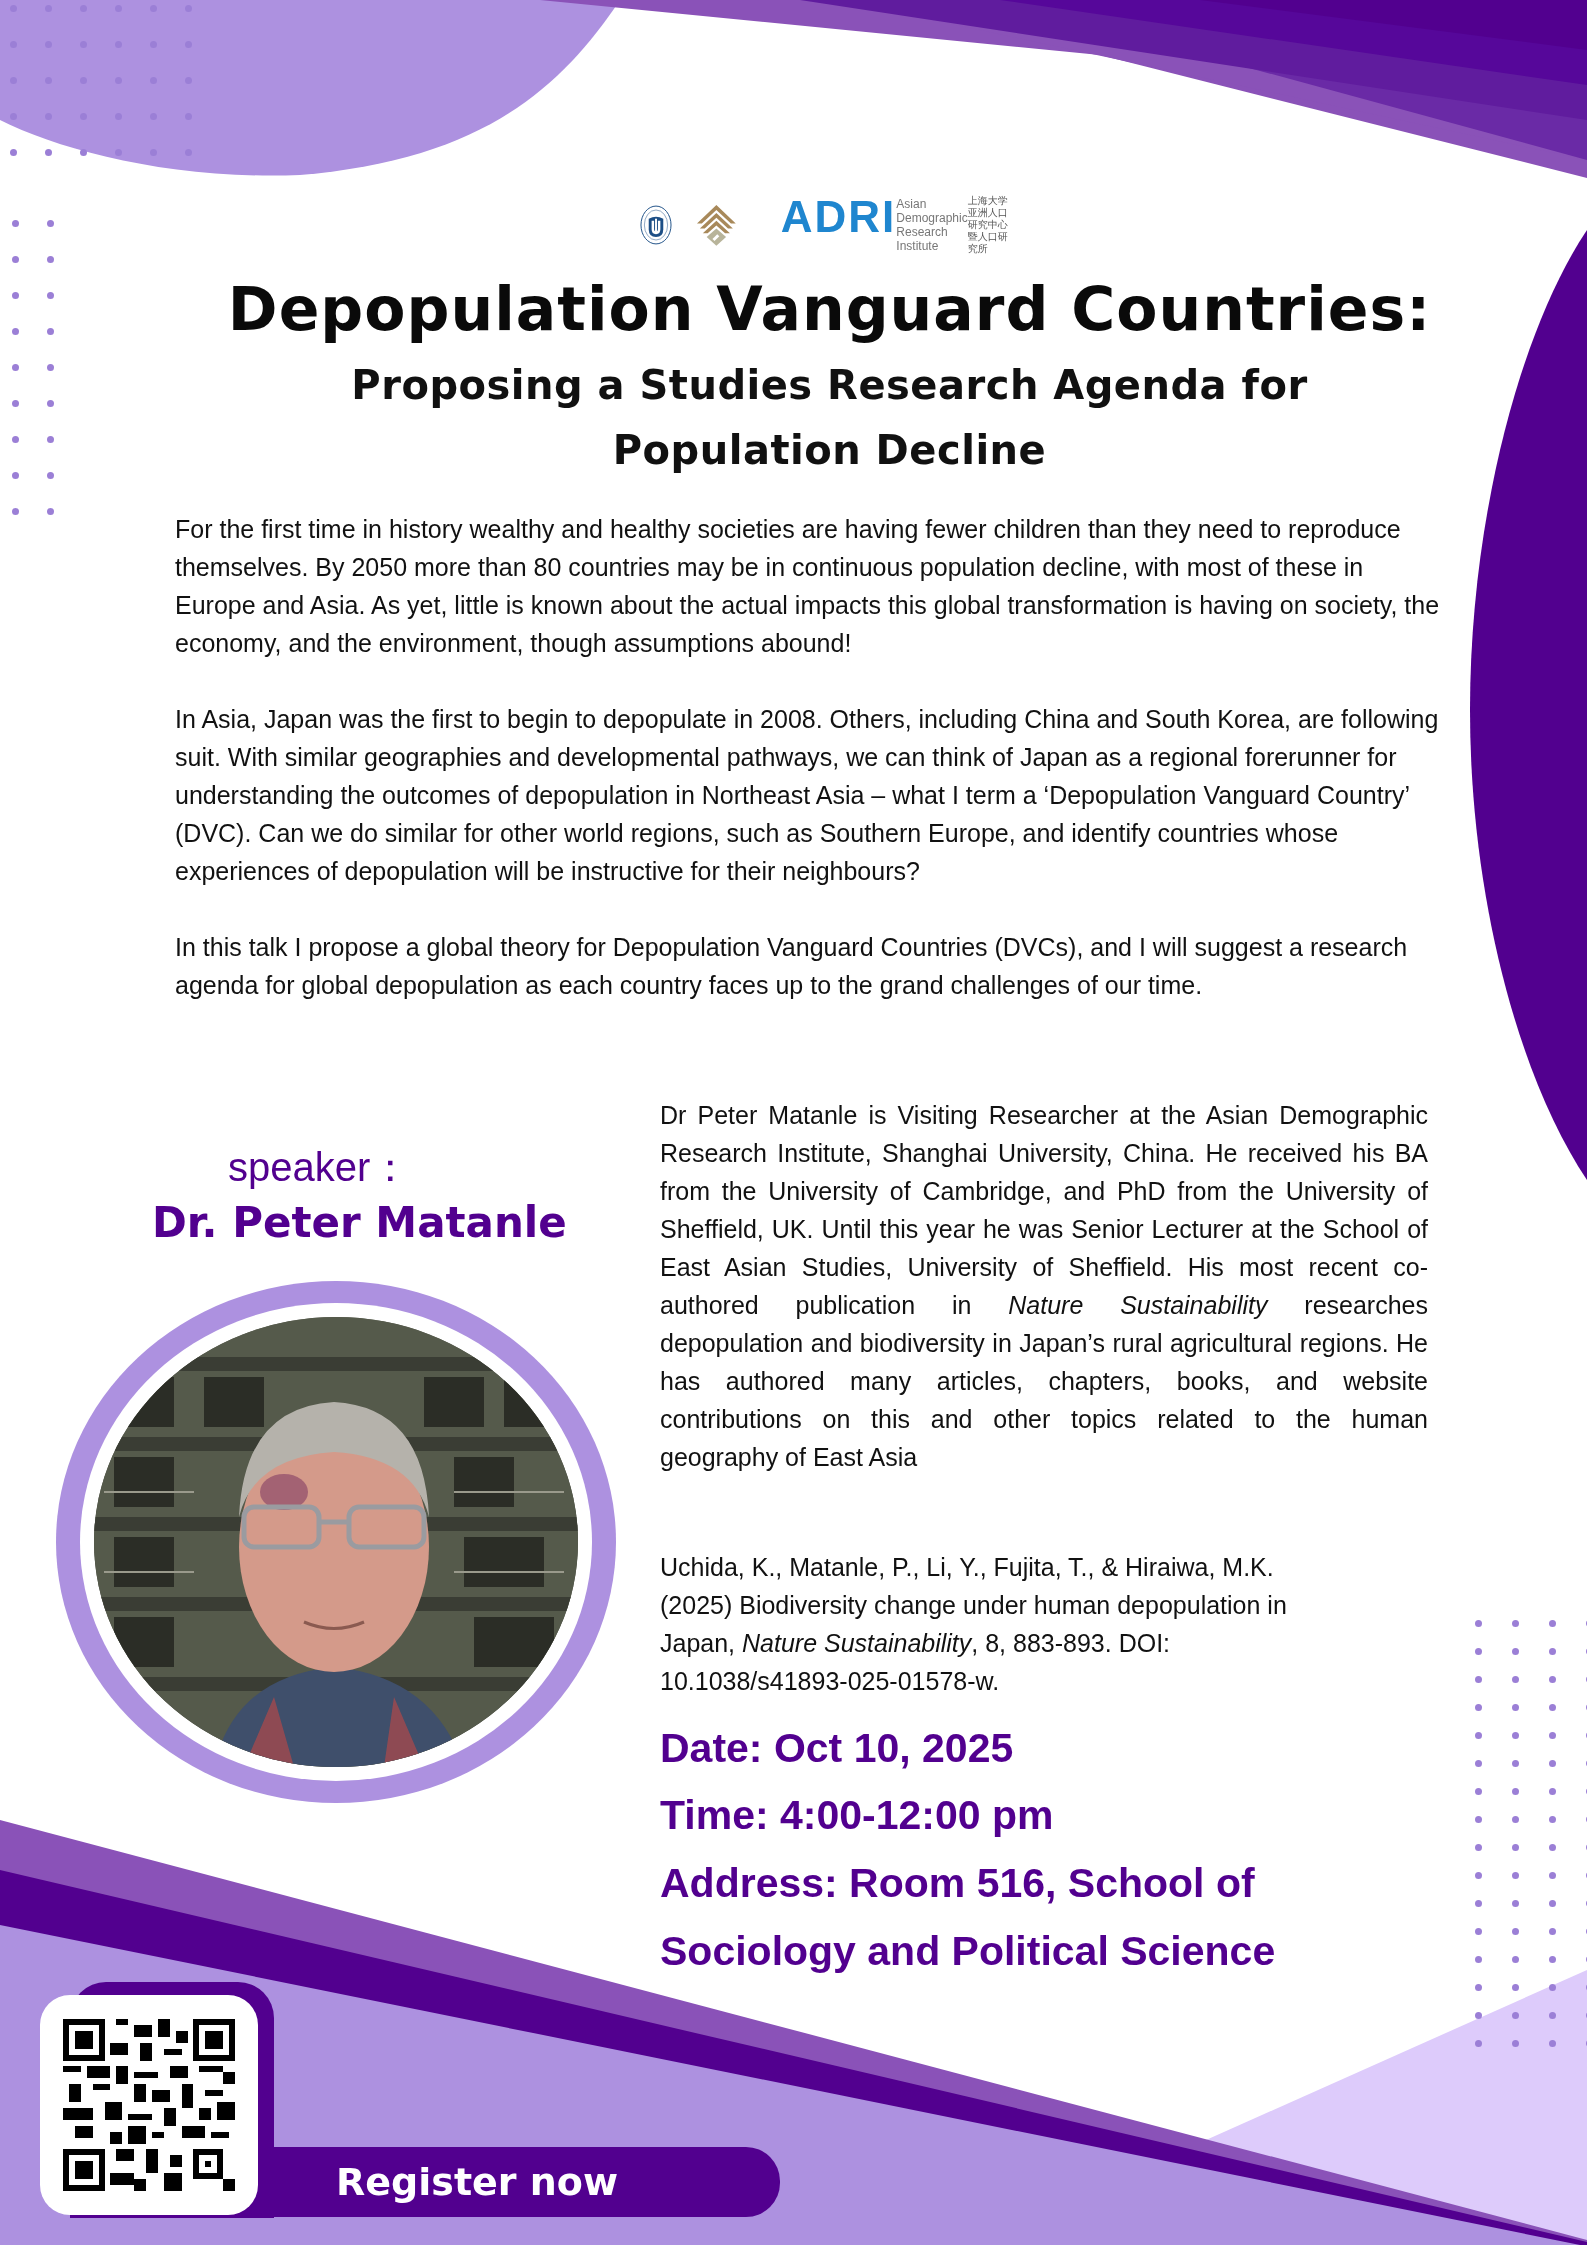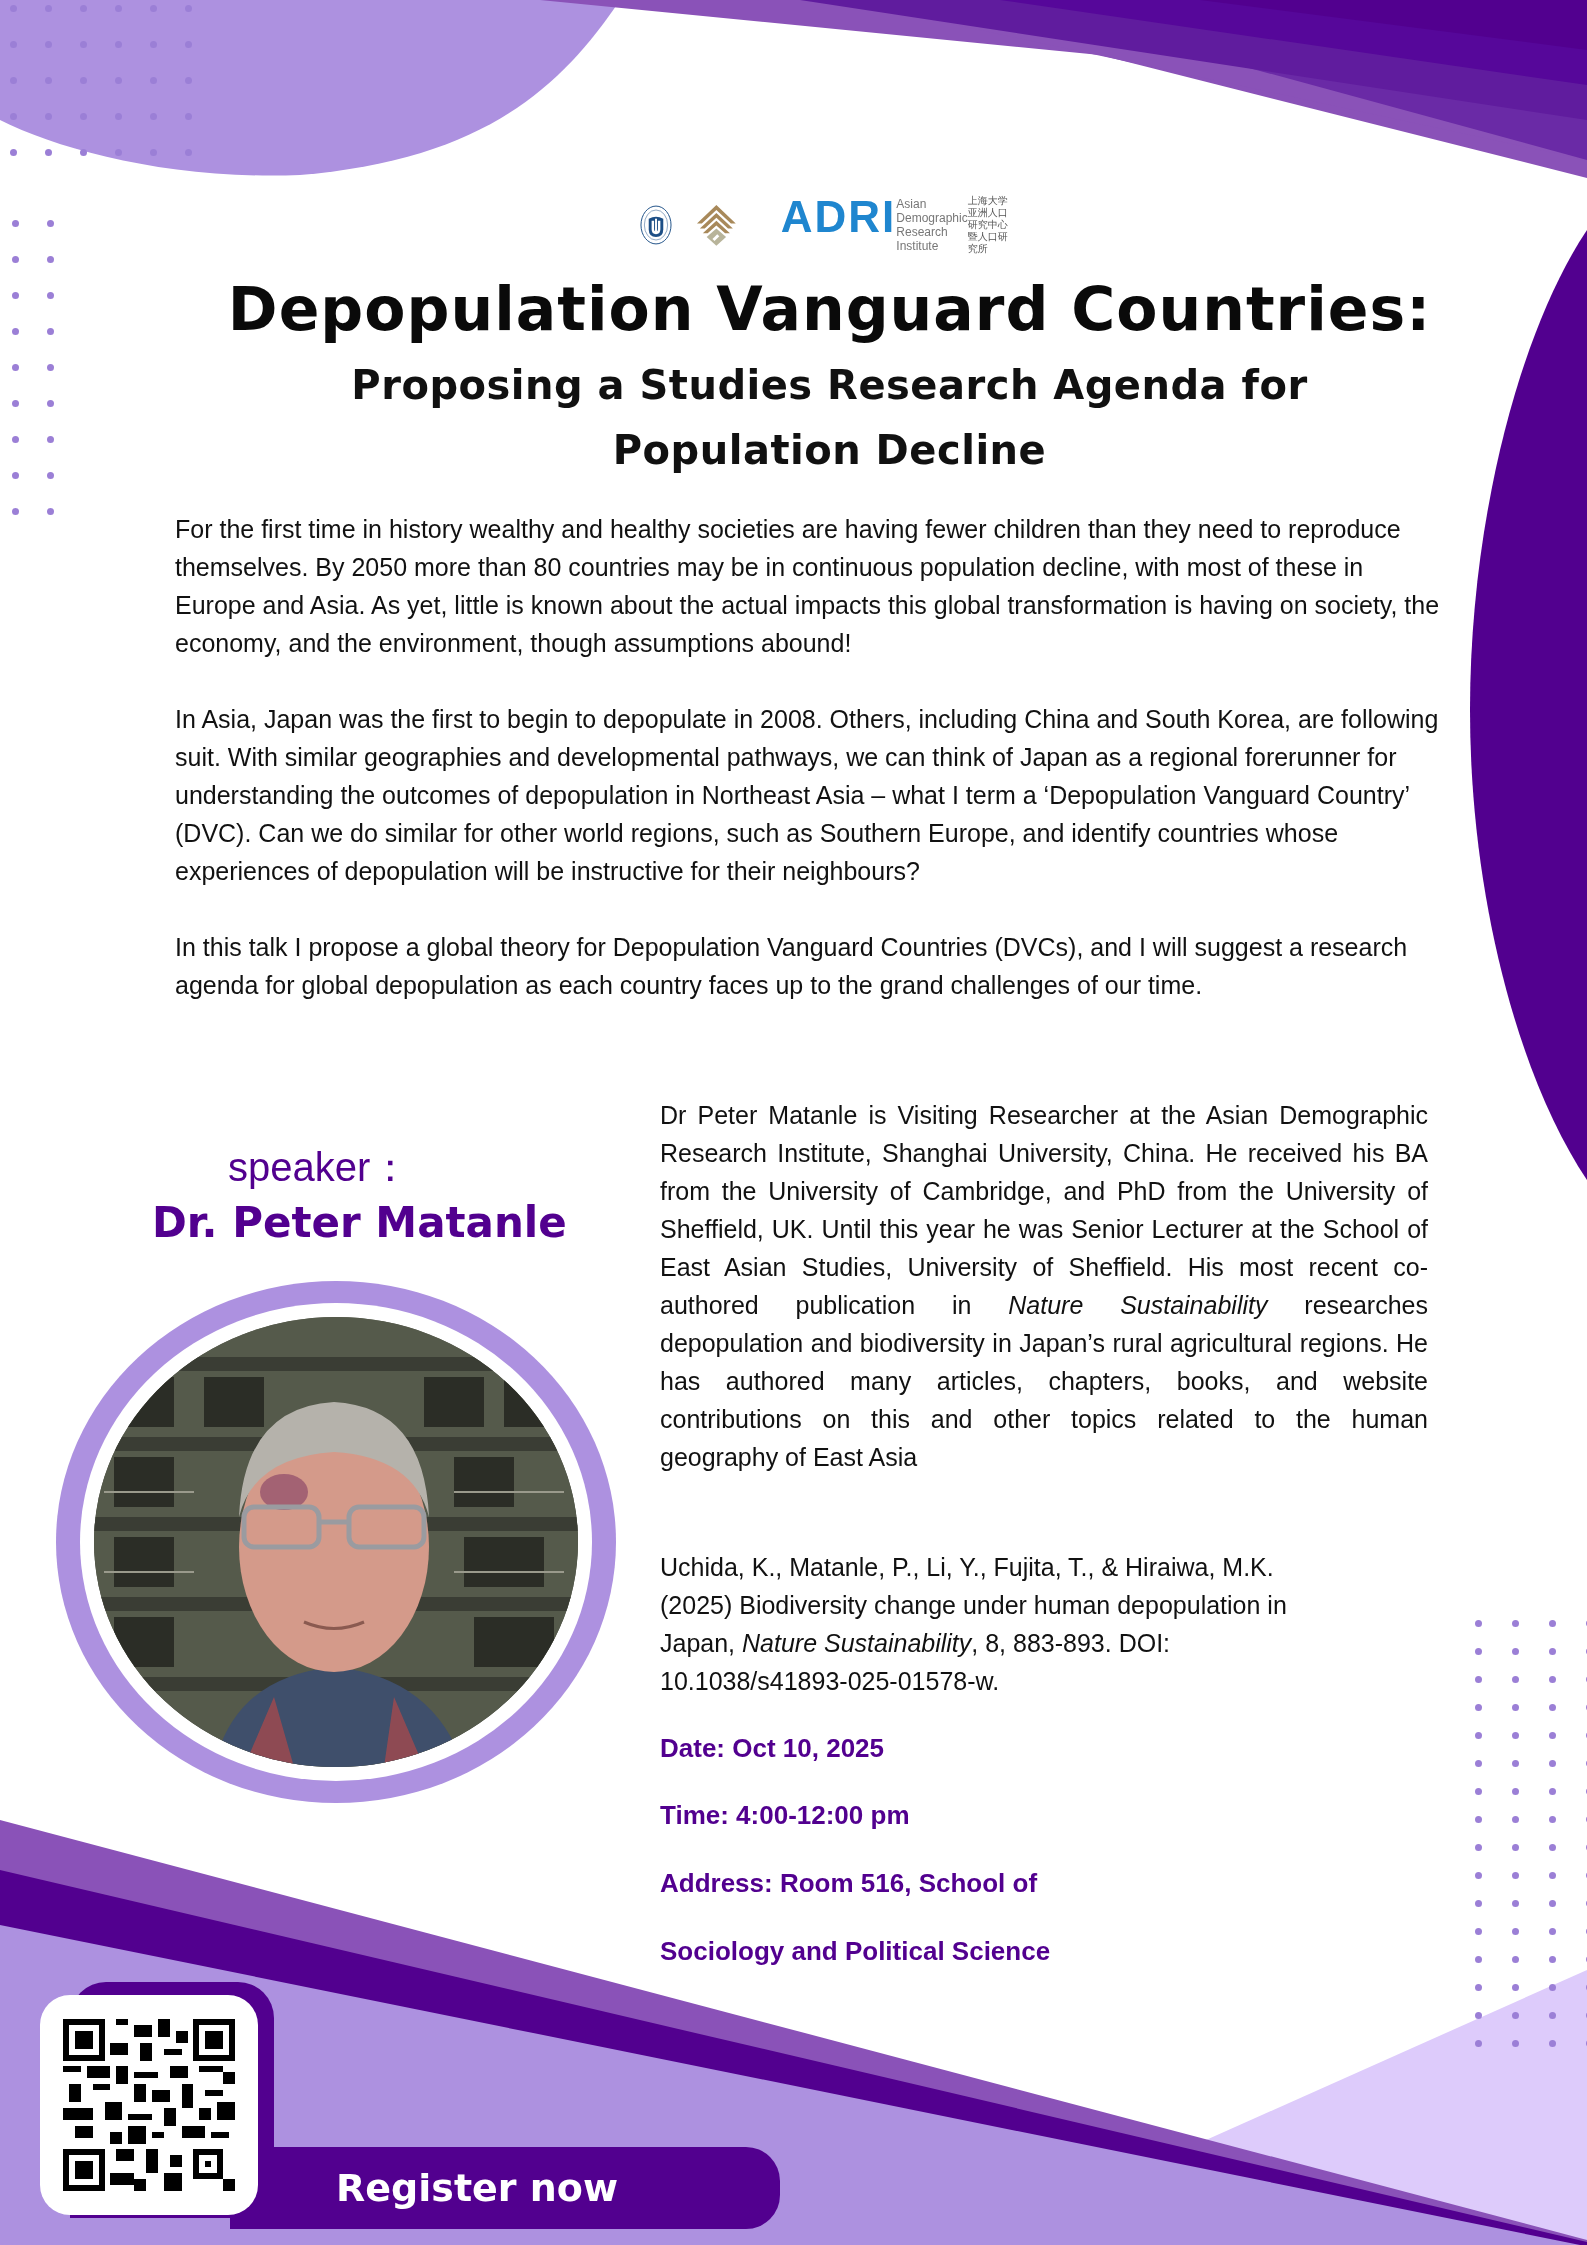--- a/index.html
+++ b/index.html
@@ -30,29 +30,29 @@
   .speaker-label { position: absolute; left: 228px; top: 1140px; font-size: 40px; color: #52008f; z-index: 2; }
   .speaker-name { position: absolute; left: 152px; top: 1198px; font-size: 42px; font-weight: 700; color: #52008f; z-index: 2; font-family: "DejaVu Sans", sans-serif; }
 
   .photo-ring { position: absolute; left: 56px; top: 1281px; width: 560px; height: 522px; border-radius: 50%; background: #ad91e0; z-index: 2; }
   .photo-inner { position: absolute; left: 24px; top: 22px; width: 512px; height: 478px; border-radius: 50%; background: #ffffff; }
   .photo { position: absolute; left: 14px; top: 14px; width: 484px; height: 450px; border-radius: 50%; overflow: hidden; background: linear-gradient(180deg,#5c5f52 0%,#4a4d43 40%,#3f4239 100%); }
   .photo svg { width: 100%; height: 100%; display: block; }
 
   .bio { position: absolute; left: 660px; top: 1096px; width: 768px; font-size: 25px; line-height: 38px; text-align: justify; color: #111; z-index: 2; }
   .citation { position: absolute; left: 660px; top: 1548px; width: 768px; font-size: 25px; line-height: 38px; color: #111; z-index: 2; }
-  .event { position: absolute; left: 660px; font-size: 26px; font-weight: 700; color: #52008f; z-index: 2; line-height: 46px; }
+  .event { position: absolute; left: 660px; font-size: 41px; font-weight: 700; color: #52008f; z-index: 2; line-height: 46px; }
   .ev-date { top: 1725px; }
   .ev-time { top: 1792px; }
   .ev-addr1 { top: 1860px; }
   .ev-addr2 { top: 1928px; }
 
   .qr-card { position: absolute; left: 40px; top: 1995px; width: 218px; height: 220px; background: #ffffff; border-radius: 30px; z-index: 4; display: flex; align-items: center; justify-content: center; }
   .qr-card svg { width: 172px; height: 172px; }
-  .register-btn { position: absolute; left: 230px; top: 2147px; width: 550px; height: 82px; background: #52008f; border-radius: 0 34px 34px 0; z-index: 3; display: flex; align-items: center; padding-left: 106px; box-sizing: border-box; color: #ffffff; font-size: 38px; font-weight: 700; font-family: "DejaVu Sans", sans-serif; cursor: pointer; }
+  .register-btn { position: absolute; left: 230px; top: 2147px; width: 550px; height: 70px; background: #52008f; border-radius: 0 34px 34px 0; z-index: 3; display: flex; align-items: center; padding-left: 106px; box-sizing: border-box; color: #ffffff; font-size: 38px; font-weight: 700; font-family: "DejaVu Sans", sans-serif; cursor: pointer; }
   .qr-tab { position: absolute; left: 70px; top: 1982px; width: 204px; height: 236px; background: #52008f; border-radius: 36px 36px 0 0; z-index: 3; }
 </style>
 </head>
 <body>
 
 <svg id="bg-svg" viewBox="0 0 1587 2245" preserveAspectRatio="none">
 
   <path d="M0 0 L620 0 C560 90 480 160 300 175 C170 180 60 150 0 120 Z" fill="#ad91e0"></path>
 
   <polygon points="440,0 1587,0 1587,178 1100,55 540,0" fill="#8a52b8"></polygon>

